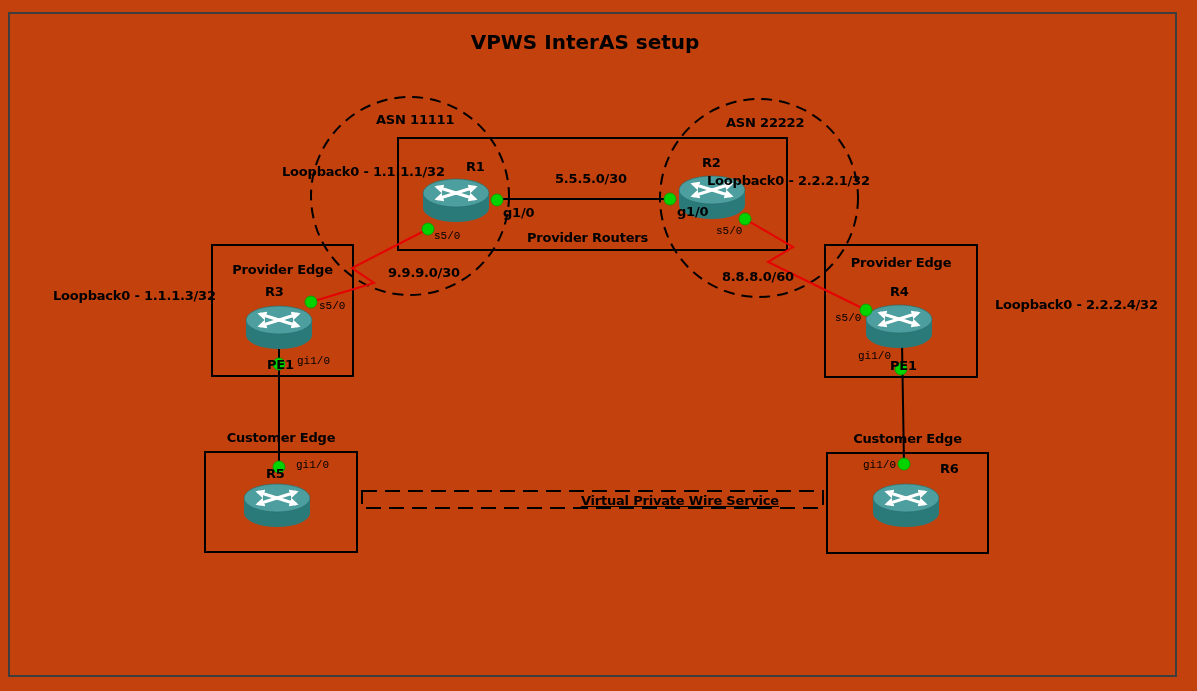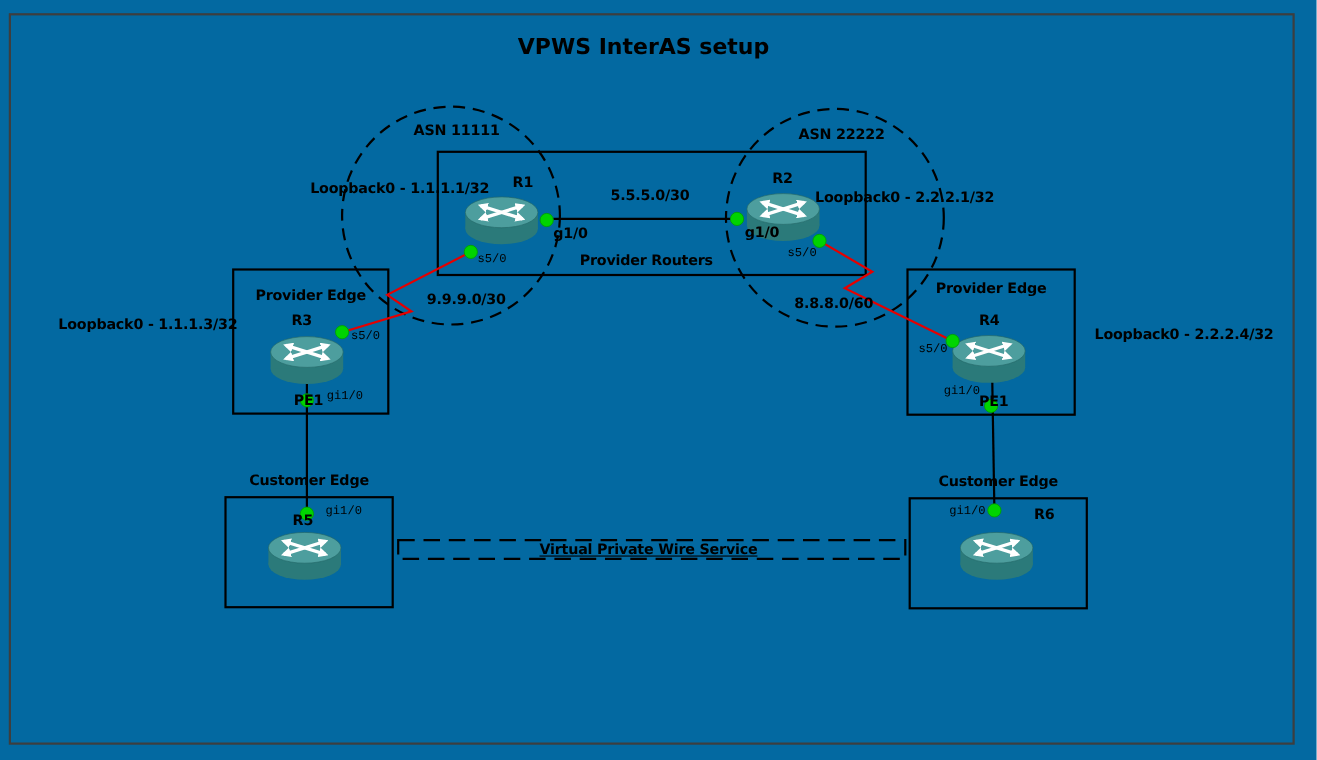--- a/index.html
+++ b/index.html
@@ -1,16 +1,16 @@
 <!DOCTYPE html>
 <html><head>
 <meta charset="utf-8">
 <style>
   html,body{margin:0;padding:0;background:#fff;}
-  .stage{position:relative;width:1197px;height:691px;background:#0369a1;
+  .stage{position:relative;width:1197px;height:691px;background:#c2410c;
          font-family:"DejaVu Sans","Liberation Sans",sans-serif;overflow:hidden;}
   .layer{position:absolute;left:0;top:0;}
   .lbl{position:absolute;font-weight:bold;font-size:13px;color:#000;white-space:nowrap;letter-spacing:-0.2px;}
   .ifl{position:absolute;font-weight:normal;font-size:11px;color:#000;white-space:nowrap;font-family:Liberation Mono, monospace;}
   .ctr{text-align:center;}
   .title{position:absolute;font-weight:bold;font-size:20px;color:#000;white-space:nowrap;transform:translateX(-50%);}
   .underline{text-decoration:underline;}
 </style>
 </head>
 <body>
@@ -73,21 +73,21 @@
       <circle cx="904" cy="464" r="6"></circle>
     </g>
   </svg>
 
   <div class="title" style="left:585px;top:30px;">VPWS InterAS setup</div>
 
   <div class="lbl" style="left:376px;top:112px;">ASN 11111</div>
   <div class="lbl" style="left:726px;top:115px;">ASN 22222</div>
 
   <div class="lbl" style="left:282px;top:164px;">Loopback0 - 1.1.1.1/32</div>
-  <div class="lbl" style="left:741px;top:173px;text-align:right;">Loopback0 - 2.2.2.1/32</div>
+  <div class="lbl" style="left:707px;top:173px;text-align:right;">Loopback0 - 2.2.2.1/32</div>
   <div class="lbl" style="left:53px;top:288px;">Loopback0 - 1.1.1.3/32</div>
   <div class="lbl" style="left:995px;top:297px;">Loopback0 - 2.2.2.4/32</div>
 
   <div class="lbl" style="left:448px;top:159px;margin-left:18px;">R1</div>
   <div class="lbl" style="left:702px;top:155px;">R2</div>
   <div class="lbl" style="left:265px;top:284px;">R3</div>
   <div class="lbl" style="left:890px;top:284px;">R4</div>
   <div class="lbl" style="left:266px;top:466px;">R5</div>
   <div class="lbl" style="left:940px;top:461px;">R6</div>
 
@@ -109,15 +109,15 @@
 
   <div class="lbl" style="left:267px;top:357px;">PE1</div>
   <div class="lbl" style="left:890px;top:358px;">PE1</div>
 
   <div class="lbl" style="left:527px;top:230px;">Provider Routers</div>
   <div class="lbl ctr" style="left:212px;top:262px;width:141px;">Provider Edge</div>
   <div class="lbl ctr" style="left:825px;top:255px;width:152px;">Provider Edge</div>
   <div class="lbl ctr" style="left:205px;top:430px;width:152px;">Customer Edge</div>
   <div class="lbl ctr" style="left:827px;top:431px;width:161px;">Customer Edge</div>
 
-  <div class="lbl ctr underline" style="left:370px;top:493px;width:439px;">Virtual Private Wire Service</div>
+  <div class="lbl ctr underline" style="left:340px;top:493px;width:439px;text-align:right;">Virtual Private Wire Service</div>
 
 </div>
 
 </body></html>

